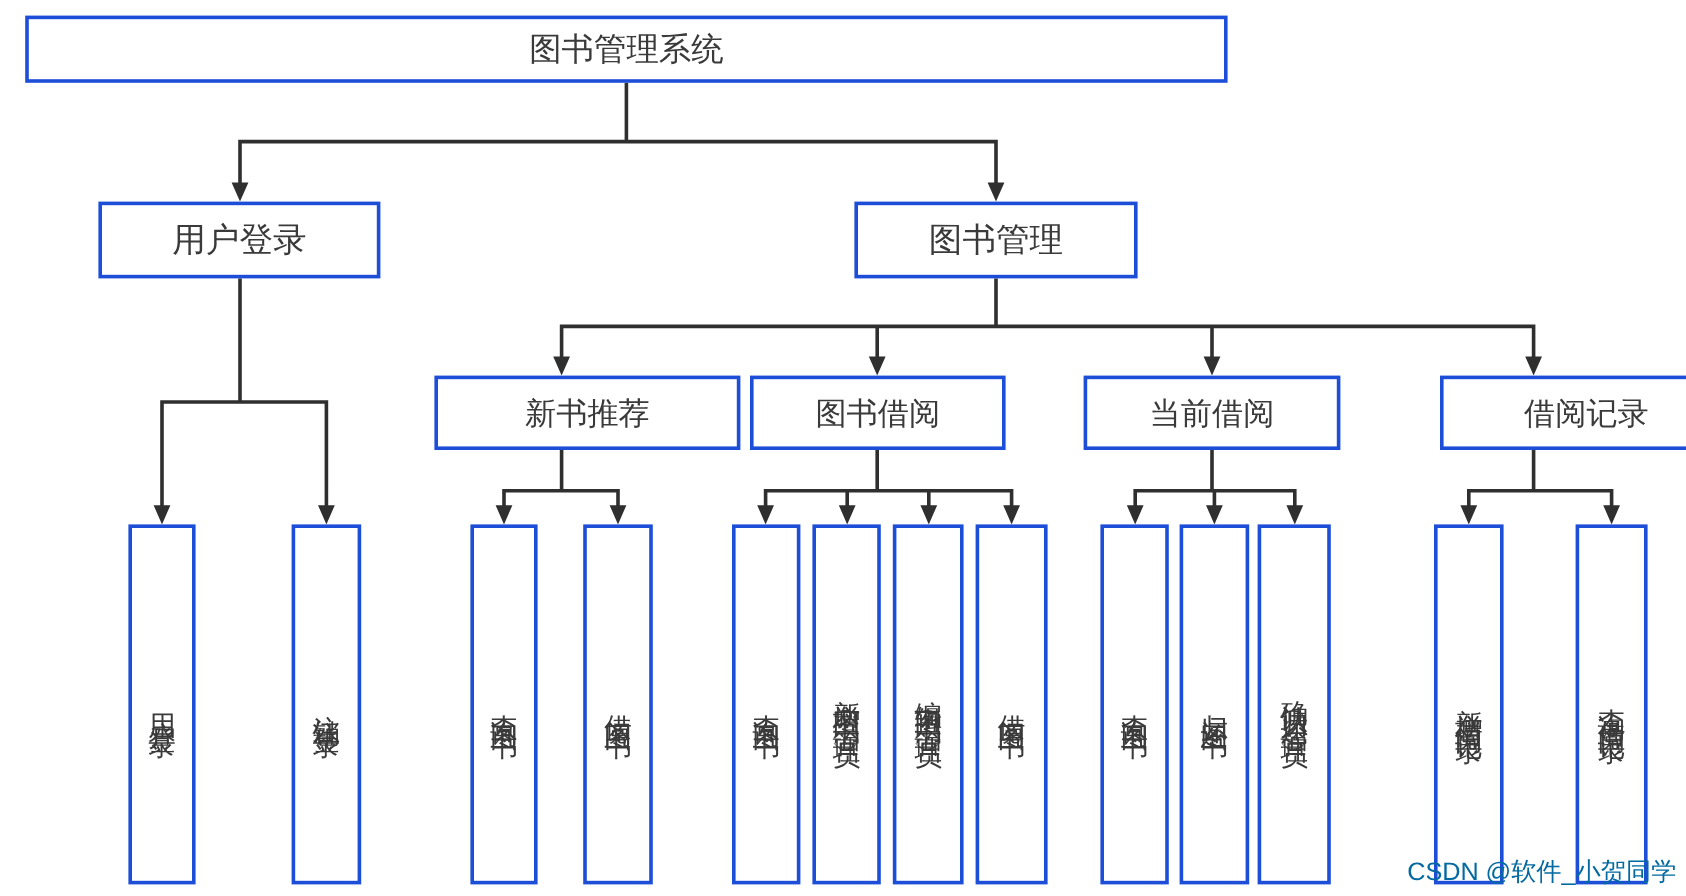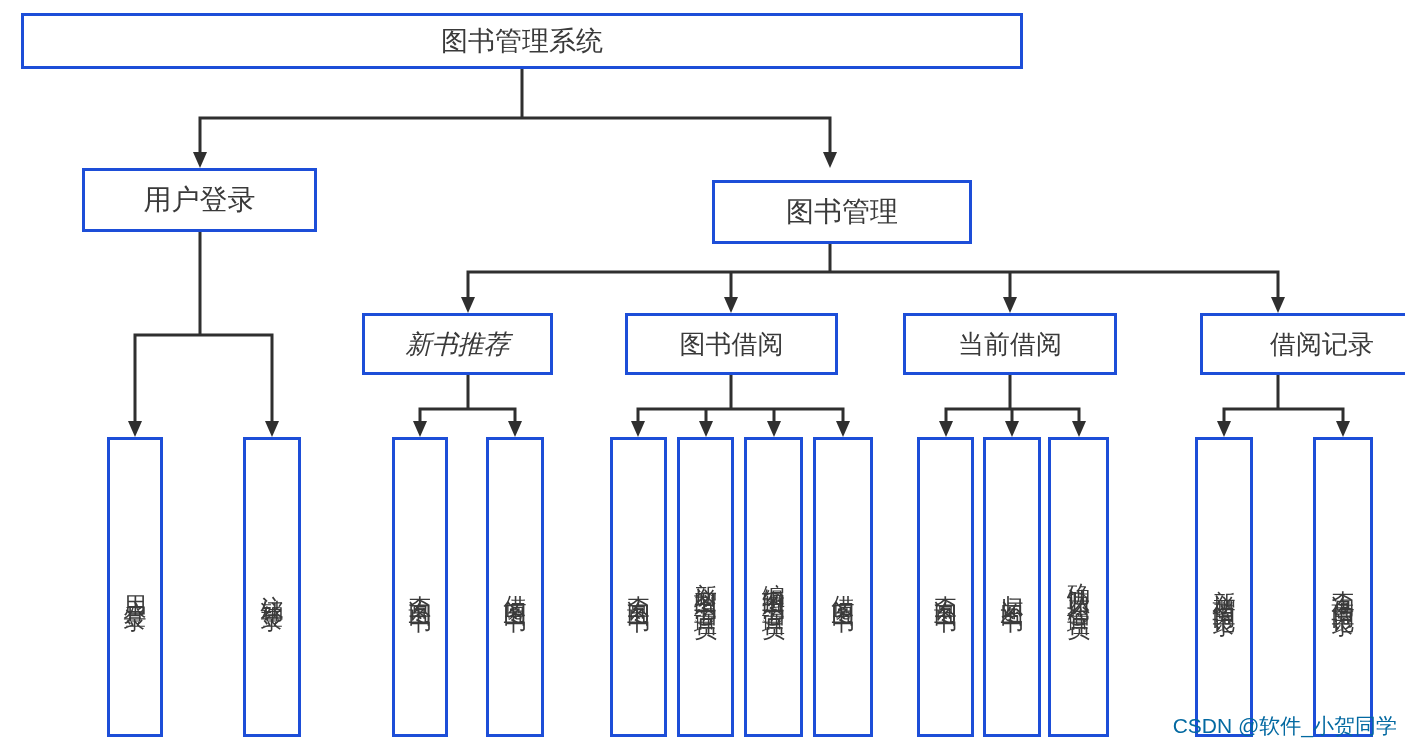--- a/index.html
+++ b/index.html
@@ -73,25 +73,25 @@
          M1217 421 L1231 421 L1224 437 Z  M1336 421 L1350 421 L1343 437 Z" fill="#2f2f2f"></path>
   </svg>
 
   <div class="box root">
     <span>图书管理系统</span>
   </div>
 
   <div class="box lvl2" style="left:82px; width:235px;">
     <span>用户登录</span>
   </div>
-  <div class="box lvl2" style="left:712px; width:260px;margin-top:12px;">
+  <div class="box lvl2" style="left:712px; width:236px;">
     <span>图书管理</span>
   </div>
 
-  <div class="box lvl3" style="left:362px; width:191px;font-style:italic;">
+  <div class="box lvl3" style="left:362px; width:255px;">
     <span>新书推荐</span>
   </div>
   <div class="box lvl3" style="left:903px; width:214px;">
     <span>当前借阅</span>
   </div>
   <div class="box lvl3" style="left:625px; width:213px;">
     <span>图书借阅</span>
   </div>
   <div class="box lvl3" style="left:1172px; width:244px;margin-left:28px;">
     <span>借阅记录</span>

